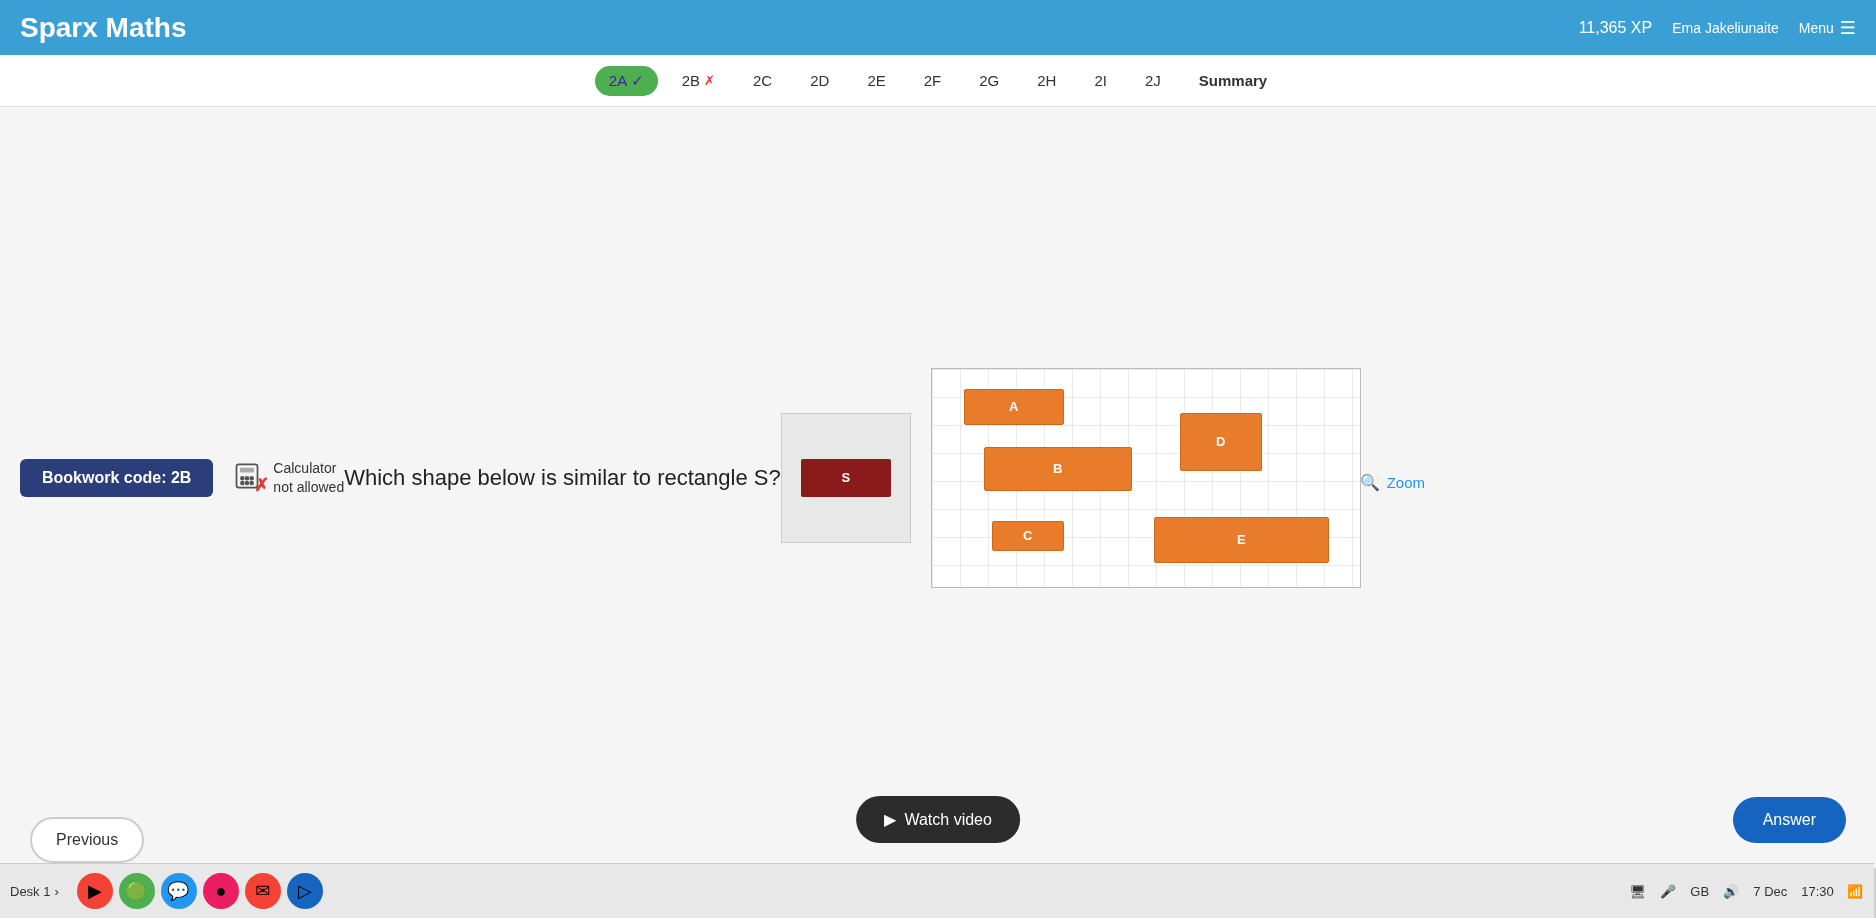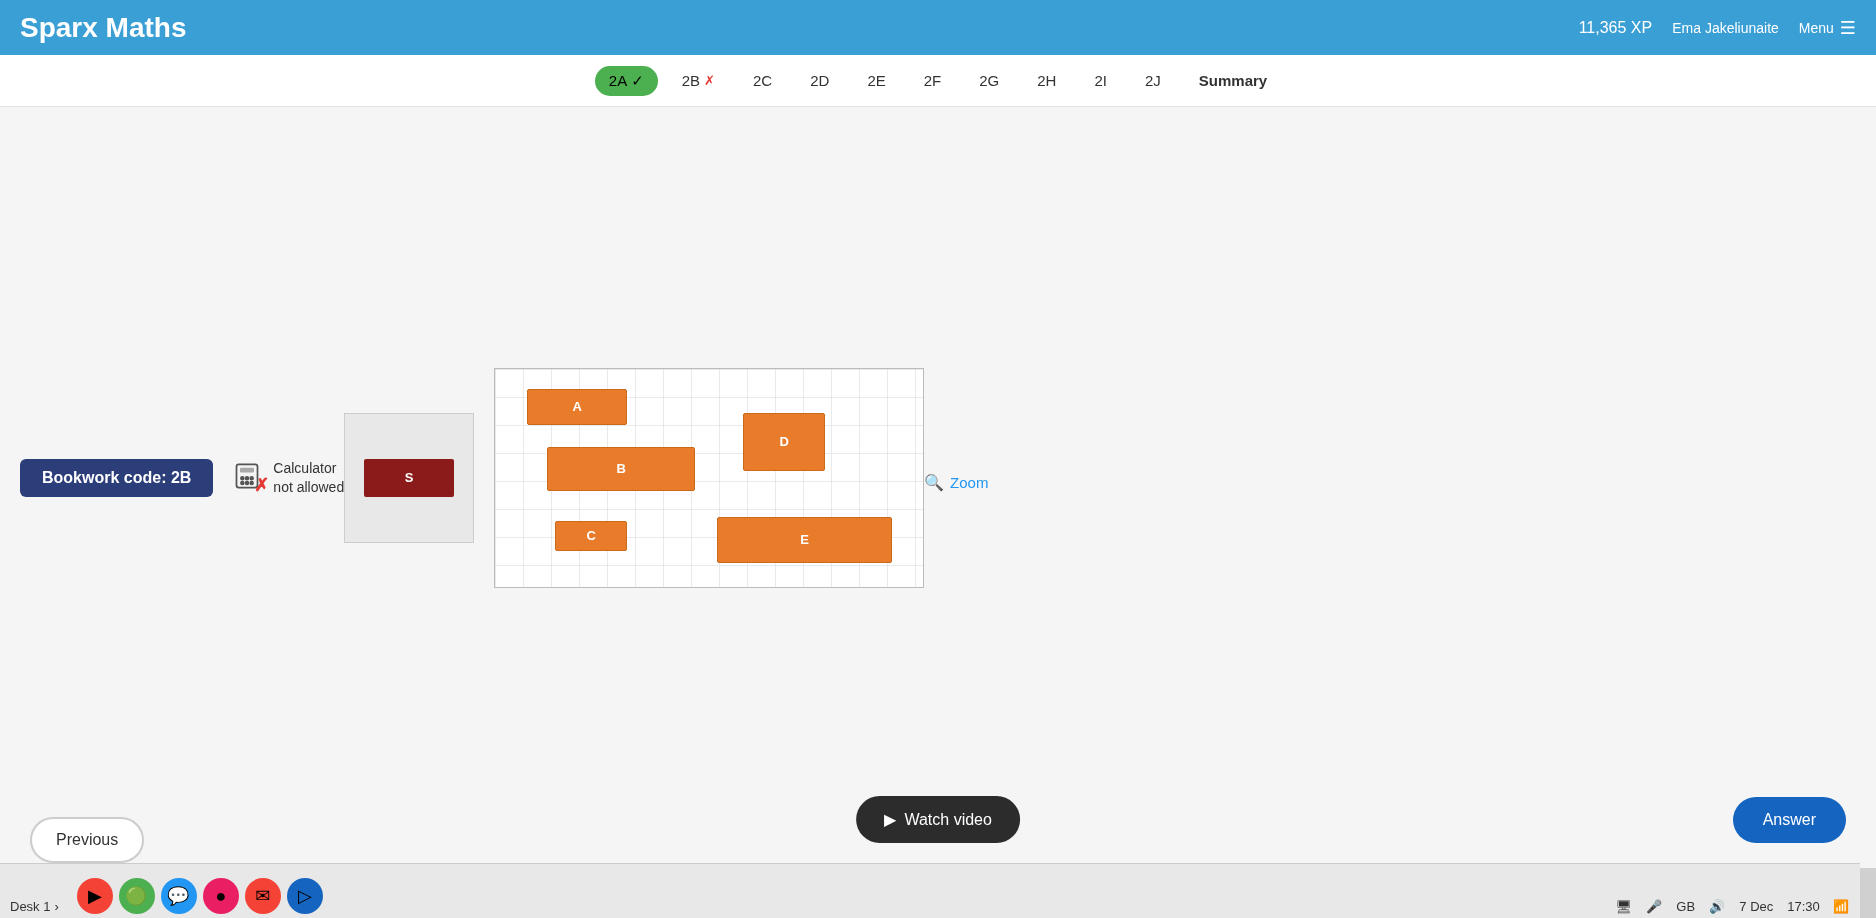--- a/index.html
+++ b/index.html
@@ -55,21 +55,21 @@
       border-radius: 20px;
       font-size: 15px;
       font-weight: 500;
       cursor: pointer;
       display: flex;
       align-items: center;
       gap: 4px;
     }
     .tab-active {
       background: #4caf50;
-      color: #000000;
+      color: #4c1d95;
     }
     .tab-error {
       color: #333;
     }
     .tab-error .tab-x { color: #e53935; font-size: 13px; }
     .tab-normal { color: #333; }
     .tab-summary { color: #333; font-weight: 600; }
 
     
     .main-content {
@@ -255,26 +255,26 @@
       cursor: pointer;
       position: absolute;
       right: 30px;
     }
 
     
     .taskbar {
       position: absolute;
       bottom: 0;
       left: 0;
-      right: 16px;
+      right: 2px;
       height: 55px;
       background: #e8e8e8;
       display: flex;
-      align-items: flex-end;
-      padding: 4px 10px;
+      align-items: center;
+      padding: 12px 10px;
       gap: 8px;
       border-top: 1px solid #ccc;
     }
     .taskbar-desk {
       font-size: 13px;
       color: #333;
       display: flex;
       align-items: center;
       gap: 4px;
     }
@@ -382,20 +382,21 @@
         </svg>
         <span class="calc-x">✗</span>
       </div>
       <div class="calc-text">
         <div>Calculator</div>
         <div>not allowed</div>
       </div>
     </div>
   </div>
 
+  <div class="question-text">Which shape below is similar to rectangle S?</div>
 
   <div class="shapes-area">
 
     <div class="rect-s-container">
       <div class="rect-s">
         <span class="shape-label">S</span>
       </div>
     </div>
 
     <div class="grid-container">

